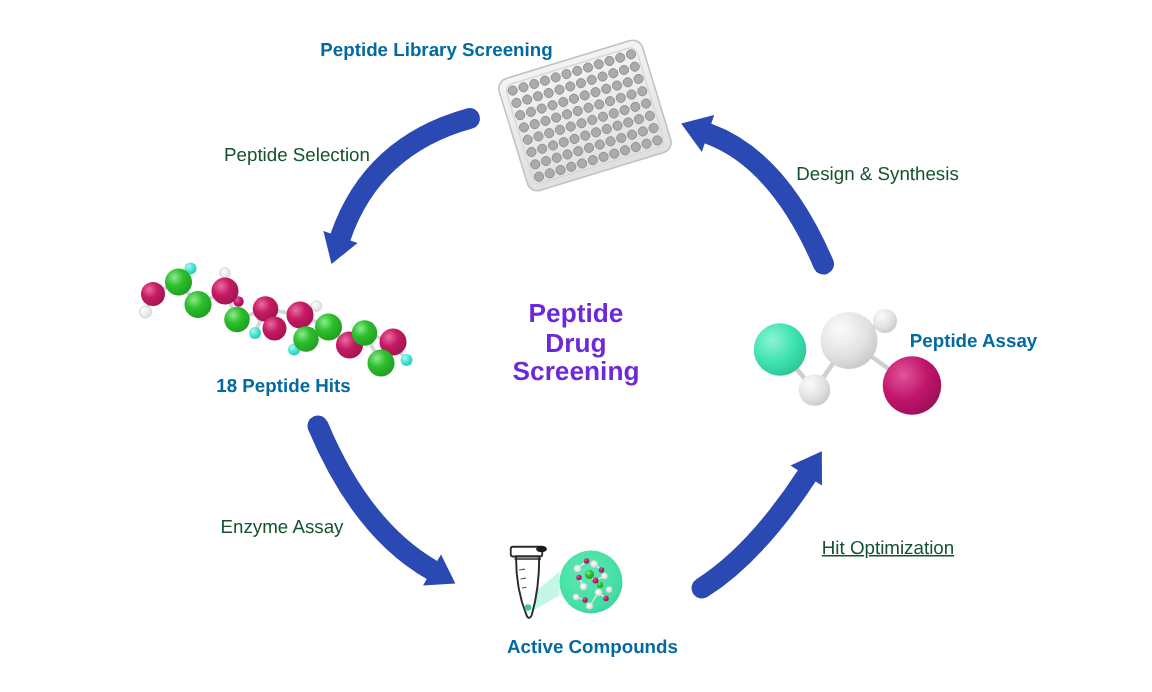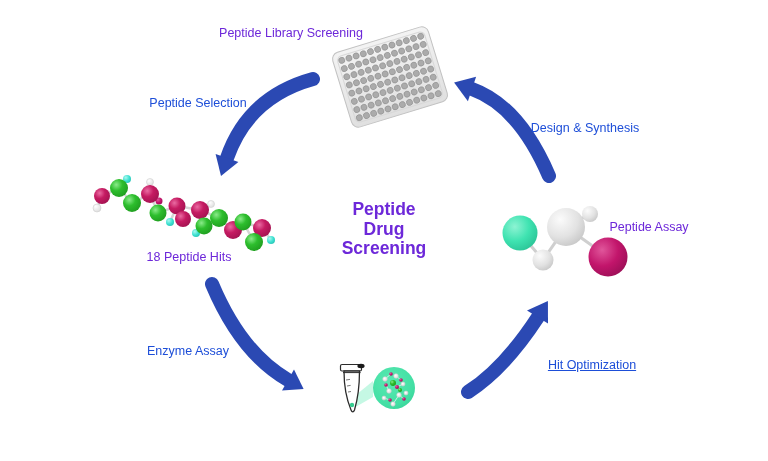--- a/index.html
+++ b/index.html
@@ -11,26 +11,26 @@
     font-family:"Liberation Sans", sans-serif;
   }
   .diagram-svg{position:absolute;left:0;top:0;}
   .label{
     position:absolute;
     transform:translate(-50%,-50%);
     white-space:nowrap;
     font-size:12.5px;
   }
   .label-stage{
-    font-weight:400;
-    color:#6d28d9;
+    font-weight:700;
+    color:#0369a1;
   }
   .label-arrow{
     font-weight:400;
-    color:#1d4ed8;
+    color:#14532d;
   }
   .label-title{
     position:absolute;
     transform:translate(-50%,-50%);
     text-align:center;
     white-space:pre-line;
     font-size:17.5px;
     line-height:1.12;
     font-weight:700;
     color:#6d28d9;
@@ -289,19 +289,20 @@
       </g>
     </g>
   </svg>
 
   <div class="label-title" style="left:384px; top:229px;">Peptide
 Drug
 Screening</div>
 
   <div class="label label-stage" style="left:291px; top:33px;">Peptide Library Screening</div>
   <div class="label label-stage" style="left:189px; top:257px;">18 Peptide Hits</div>
+  <div class="label label-stage" style="left:395px; top:431px;">Active Compounds</div>
   <div class="label label-stage" style="left:649px; top:227px;">Peptide Assay</div>
 
   <div class="label label-arrow" style="left:198px; top:103px;">Peptide Selection</div>
   <div class="label label-arrow" style="left:188px; top:351px;">Enzyme Assay</div>
   <div class="label label-arrow" style="left:592px; top:365px;text-decoration:underline;">Hit Optimization</div>
-  <div class="label label-arrow" style="left:585px; top:116px;margin-top:12px;">Design &amp; Synthesis</div>
+  <div class="label label-arrow" style="left:585px; top:116px;">Design &amp; Synthesis</div>
 </div>
 
 </body></html>

